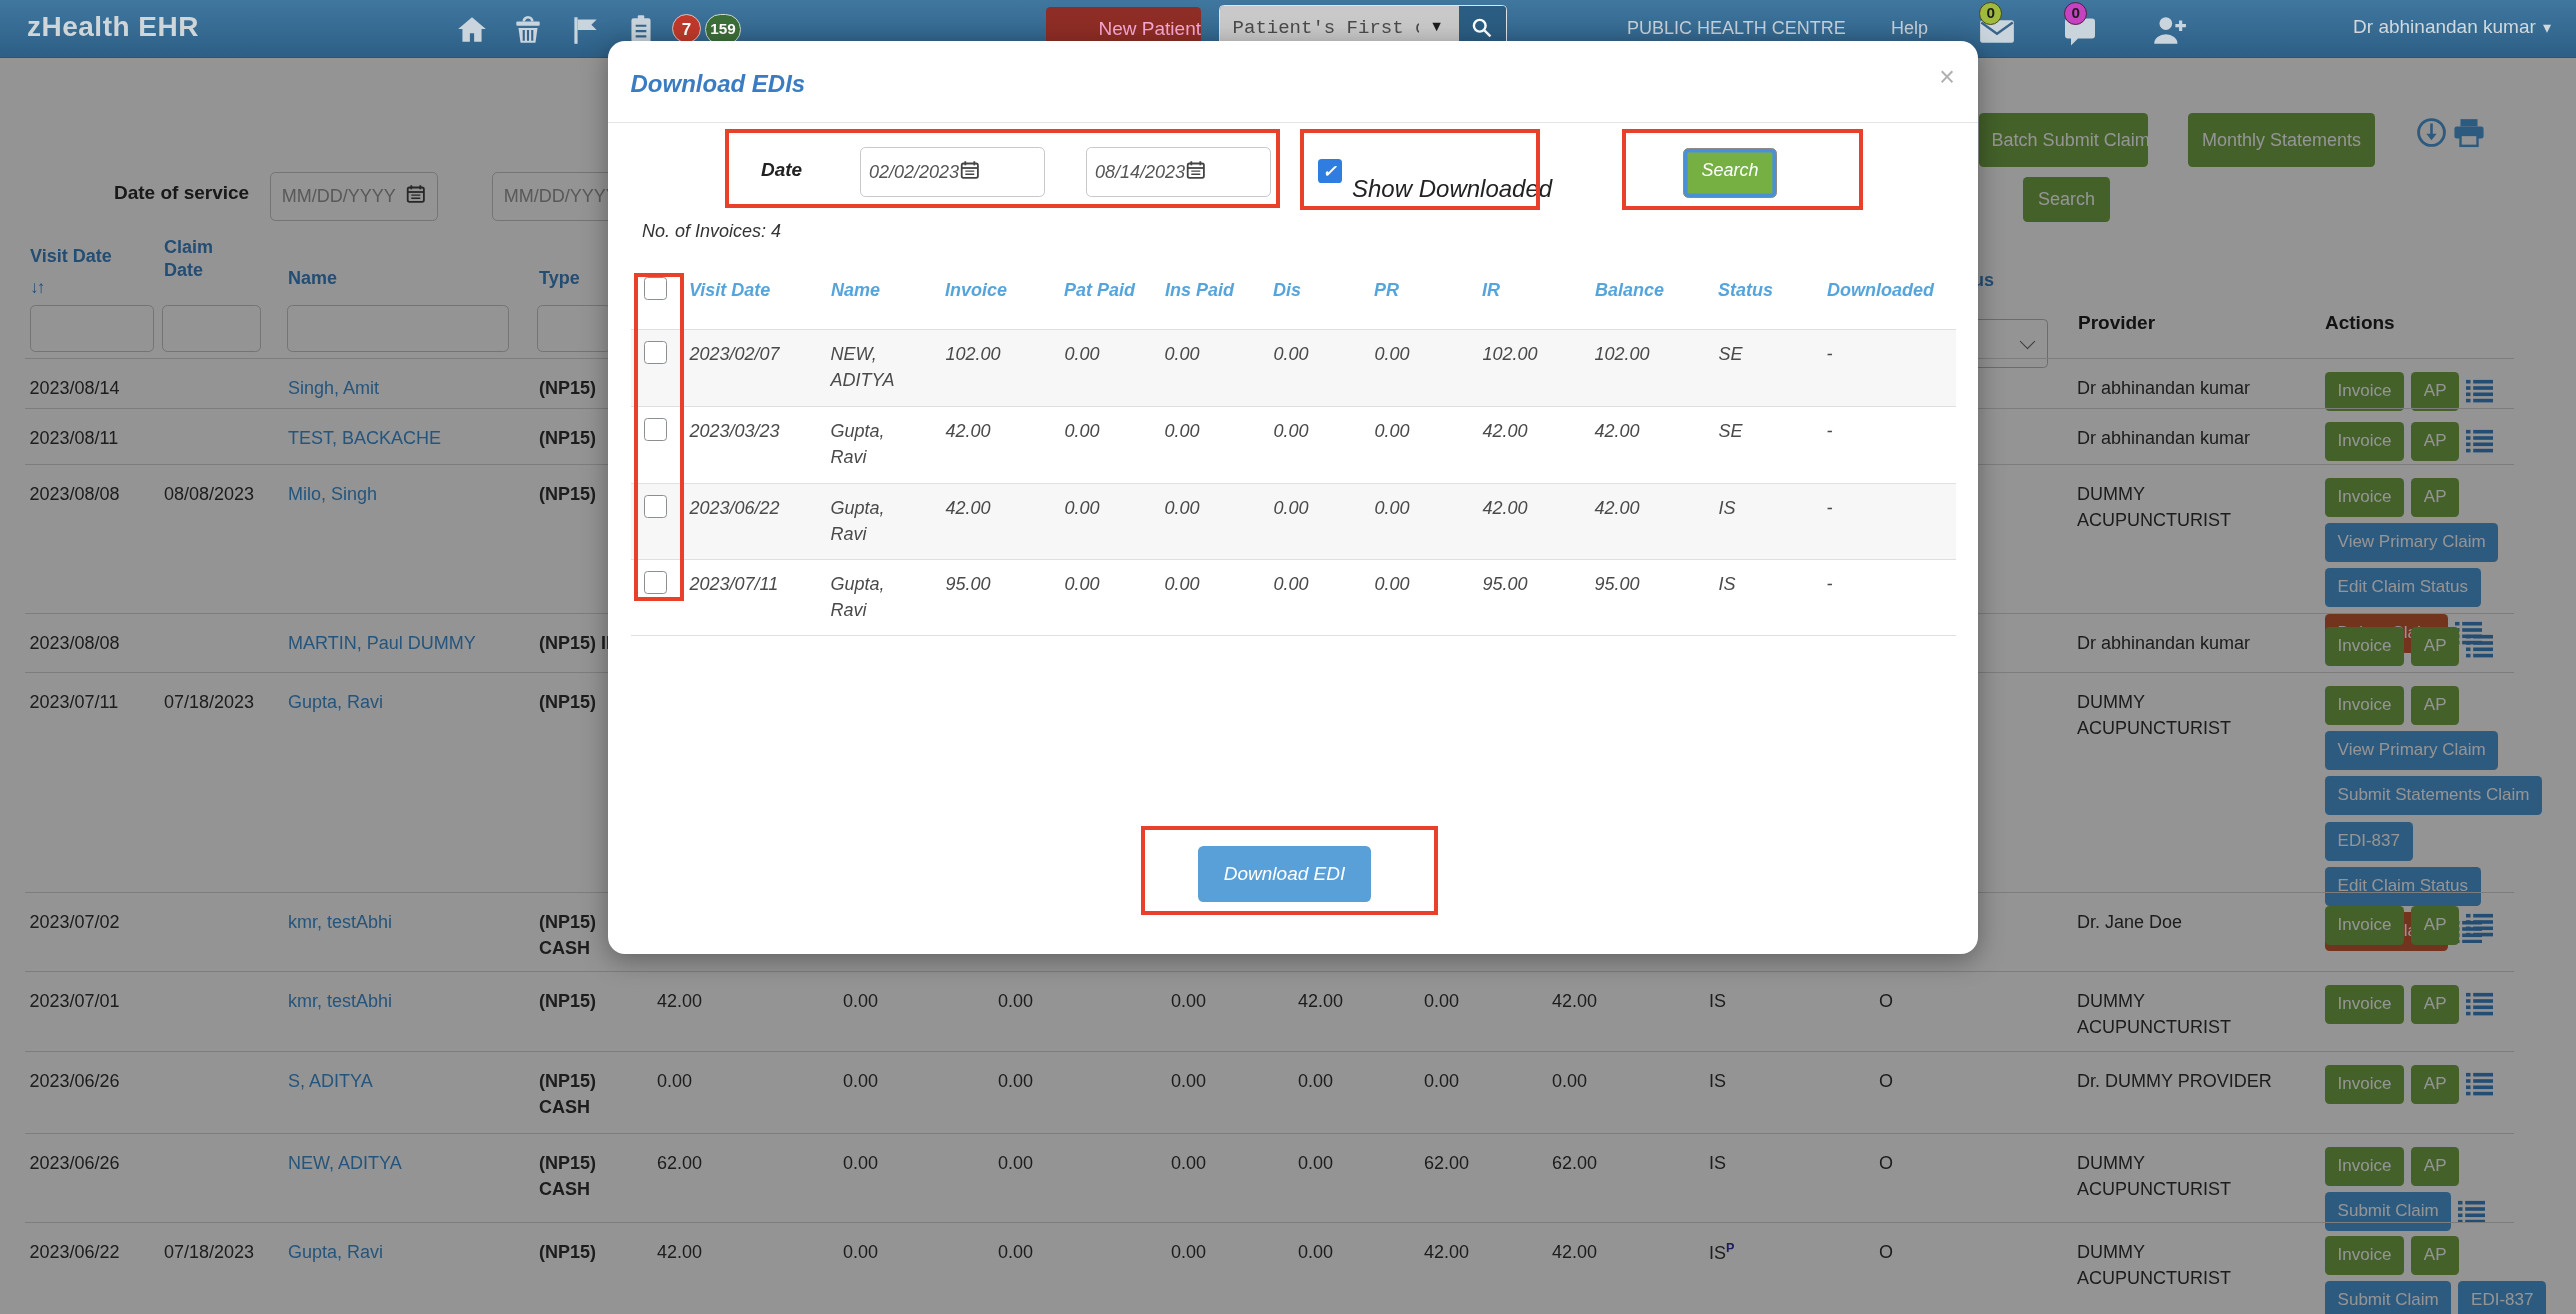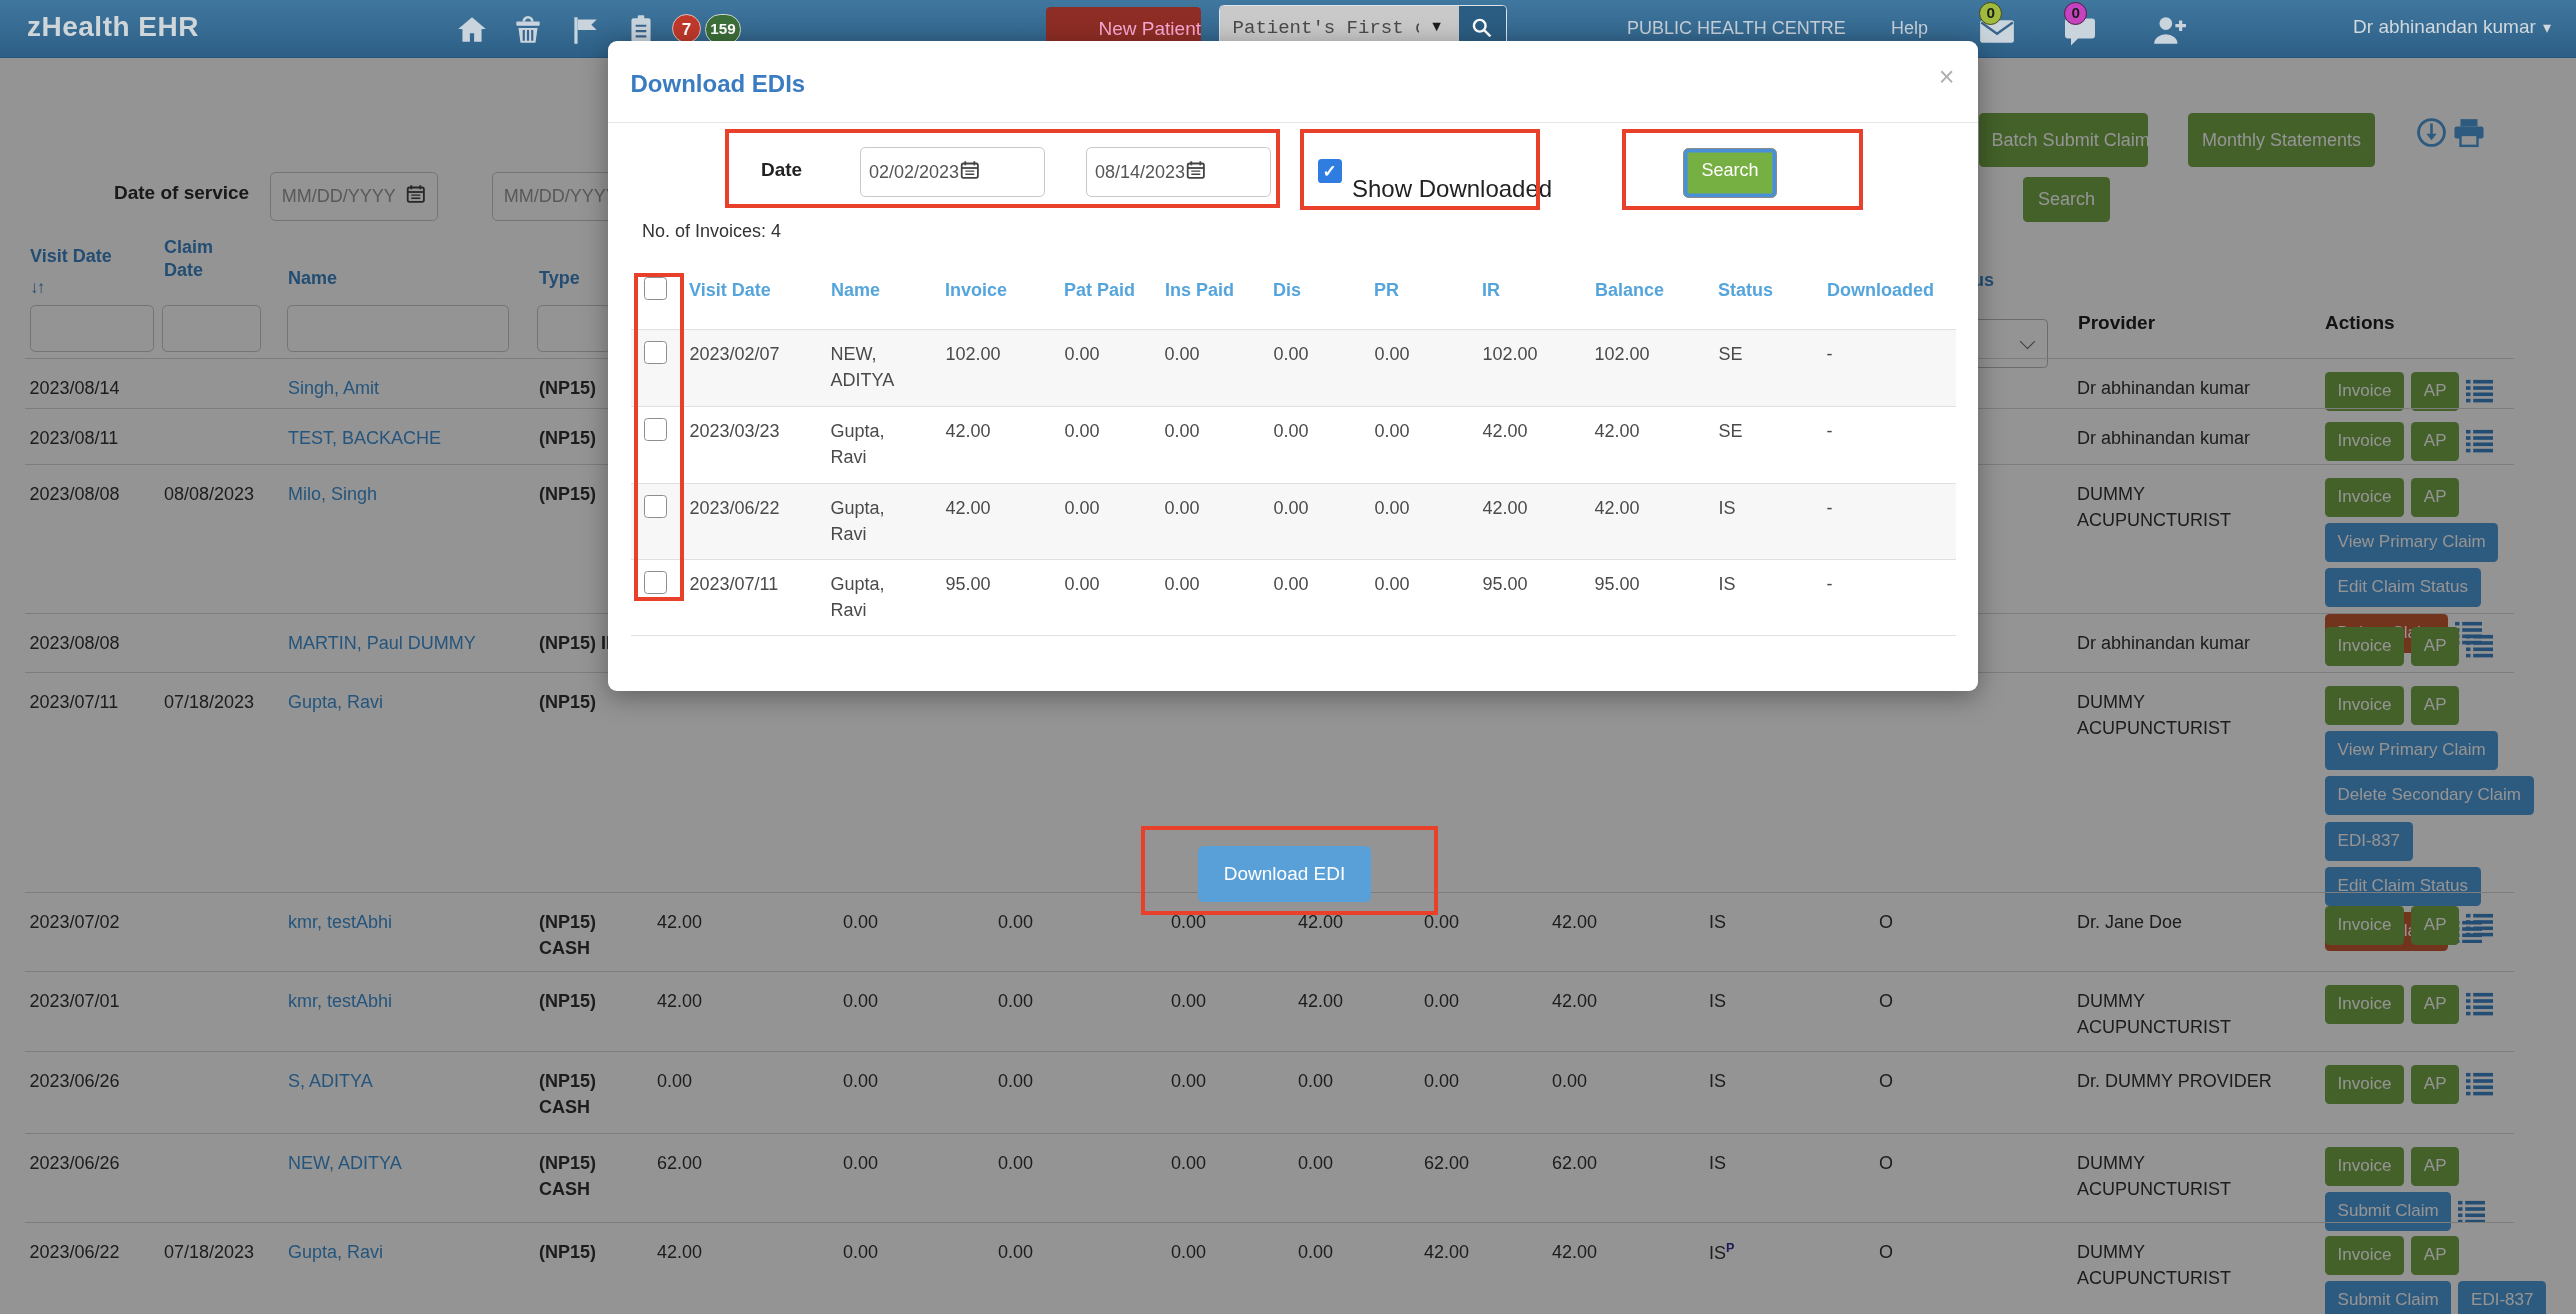--- a/index.html
+++ b/index.html
@@ -65,22 +65,22 @@
   .c-st{left:1684px;width:63px;} .c-dl{left:1854px;width:45px;}
   .c-prov{left:2052px;width:225px;}
   .c-act{left:2300px;width:270px;padding-top:12.6px;}
   .cell sup{color:#33339b;font-size:12.6px;font-weight:bold;}
   .link{color:#4193d6;cursor:pointer;}
   .btnrow{display:flex;gap:7.2px;margin-bottom:6.3px;align-items:center;}
 
   .listicon{display:inline-block;width:27px;height:23.4px;cursor:pointer;}
 
   
-  .modal{position:absolute;left:608px;top:41px;width:1370px;height:650px;background:#fff;border-radius:9px;
-         z-index:60;box-shadow:0 5.4px 27px rgba(0,0,0,.35);}
+  .modal{position:absolute;left:608px;top:41px;width:1370px;height:913px;background:#fff;border-radius:17px;
+         z-index:60;box-shadow:0 5.4px 27px rgba(0,0,0,.35);font-style:italic;}
   .modal-title{position:absolute;left:22.5px;top:29px;font-size:24px;font-weight:bold;color:#3a7cc1;}
   .modal-close{position:absolute;right:23.4px;top:23.4px;font-size:27px;color:#b0b0b0;cursor:pointer;line-height:1;}
   .modal-hr{position:absolute;left:0;top:81px;width:1370px;border-top:0.9px solid #e5e5e5;}
   .m-datelabel{position:absolute;left:153px;top:118px;font-size:19px;font-weight:bold;color:#222;}
   .m-input{position:absolute;width:185px;height:50px;background:#fff;border:0.9px solid #c8c8c8;border-radius:5.4px;
            box-sizing:border-box;display:flex;align-items:center;justify-content:flex-start;
            padding:0 8px;font-size:18px;color:#555;}
   .m-check{position:absolute;left:710px;top:118px;width:24px;height:24px;background:#2f7de1;border-radius:3.6px;cursor:pointer;}
   .m-check::after{content:"✓";position:absolute;left:4.5px;top:1.8px;color:#fff;font-size:17px;font-weight:bold;}
   .m-checklabel{position:absolute;left:744px;top:134px;font-size:24px;color:#222;}
@@ -368,21 +368,21 @@
         <div class="cell c-prov">DUMMY ACUPUNCTURIST</div>
         <div class="cell c-act">
           <div class="btnrow">
             <span class="btn btn-g">Invoice</span>
             <span class="btn btn-g">AP</span>
           </div>
           <div class="btnrow">
               <span class="btn btn-b">View Primary Claim</span>
             </div>
           <div class="btnrow">
-              <span class="btn btn-b">Delete Secondary Claim</span>
+              <span class="btn btn-b">Submit Statements Claim</span>
             </div>
           <div class="btnrow">
               <span class="btn btn-b">EDI-837</span>
             </div>
           <div class="btnrow">
               <span class="btn btn-b">Edit Claim Status</span>
             </div>
           <div class="btnrow">
             <span class="btn btn-r">Delete Claim</span>
             <span class="listicon"><svg width="27" height="23.4" viewBox="0 0 30 26">

